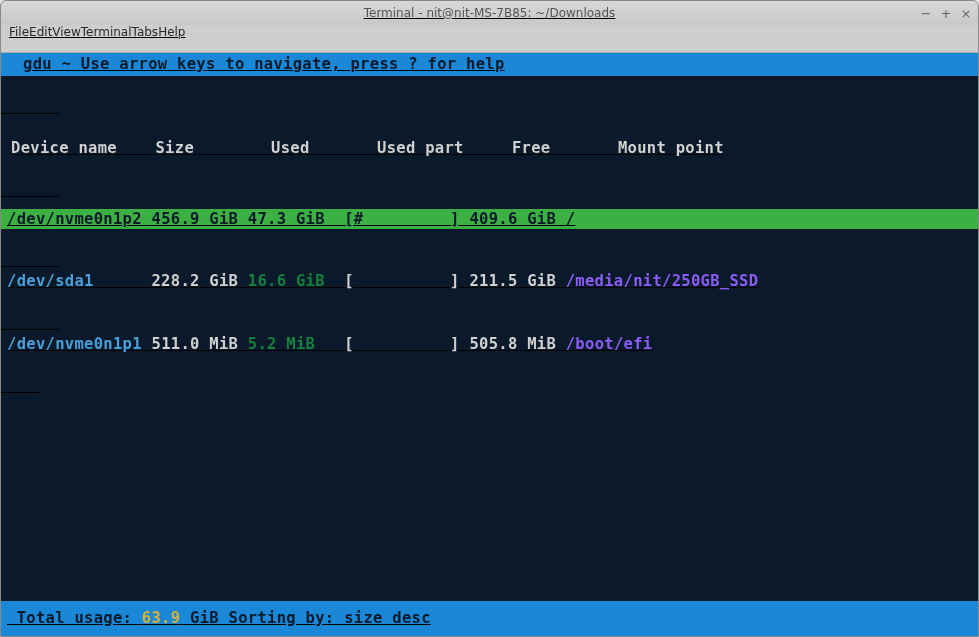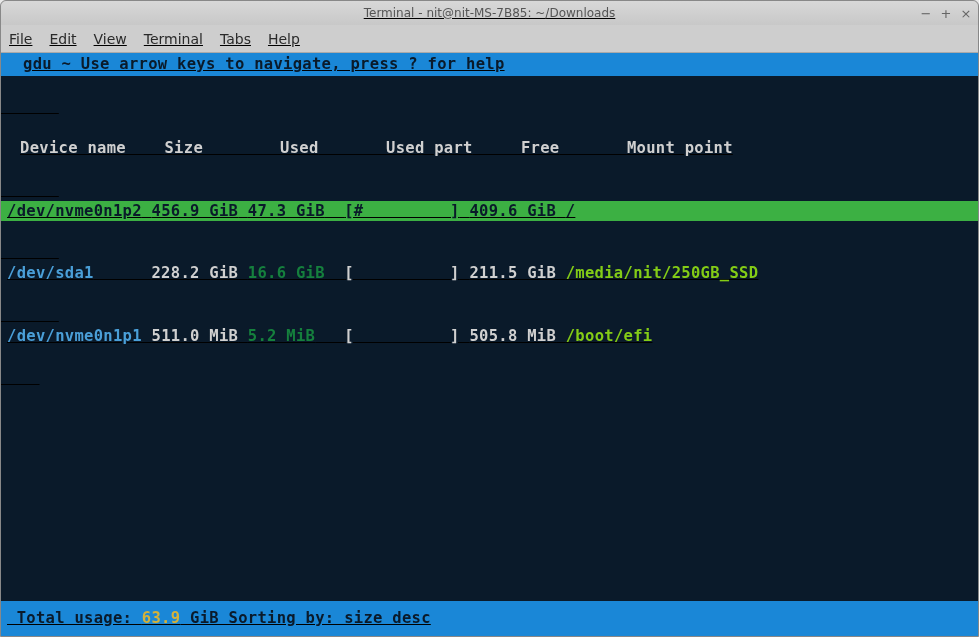--- a/index.html
+++ b/index.html
@@ -45,24 +45,23 @@
     }
     .titlebar-controls span {
       cursor: pointer;
       width: 12px;
       text-align: center;
     }
     .menubar {
       height: 28px;
       background: #cecece;
       display: flex;
-      align-items: center;
       padding: 0 8px;
-      gap: 17px;
-      font-size: 14px;
+      gap: 0;
+      font-size: 12px;
       color: #2a2a2a;
       border-bottom: 1px solid #aaa;
     }
     .menubar span {
       cursor: pointer;
     }
     .terminal {
       flex: 1;
       background: #0a1a2a;
       font-family: "DejaVu Sans Mono", "Courier New", monospace;
@@ -84,36 +83,37 @@
       flex: 1;
       padding: 0;
       white-space: pre;
     }
     .term-row {
       padding: 0 6px;
       white-space: pre;
     }
     .col-headers {
       color: #d0d0d0;
-      padding: 0 19px;
+      padding: 0 10px;
       margin-top: 20px;
       white-space: pre;
     }
     .row-selected {
       background: #3cb043;
       color: #0a1a2a;
+      margin-top: 8px;
     }
     .row-selected .mount {
       color: #0a1a2a;
     }
     .device-blue {
       color: #4a9fd8;
     }
     .mount {
-      color: #84cc16;
+      color: #8b5cf6;
     }
     .used-yellow {
       color: #15803d;
     }
     .term-footer {
       background: #1a87d7;
       color: #0a1a2a;
       padding: 7px 6px;
       white-space: pre;
     }

